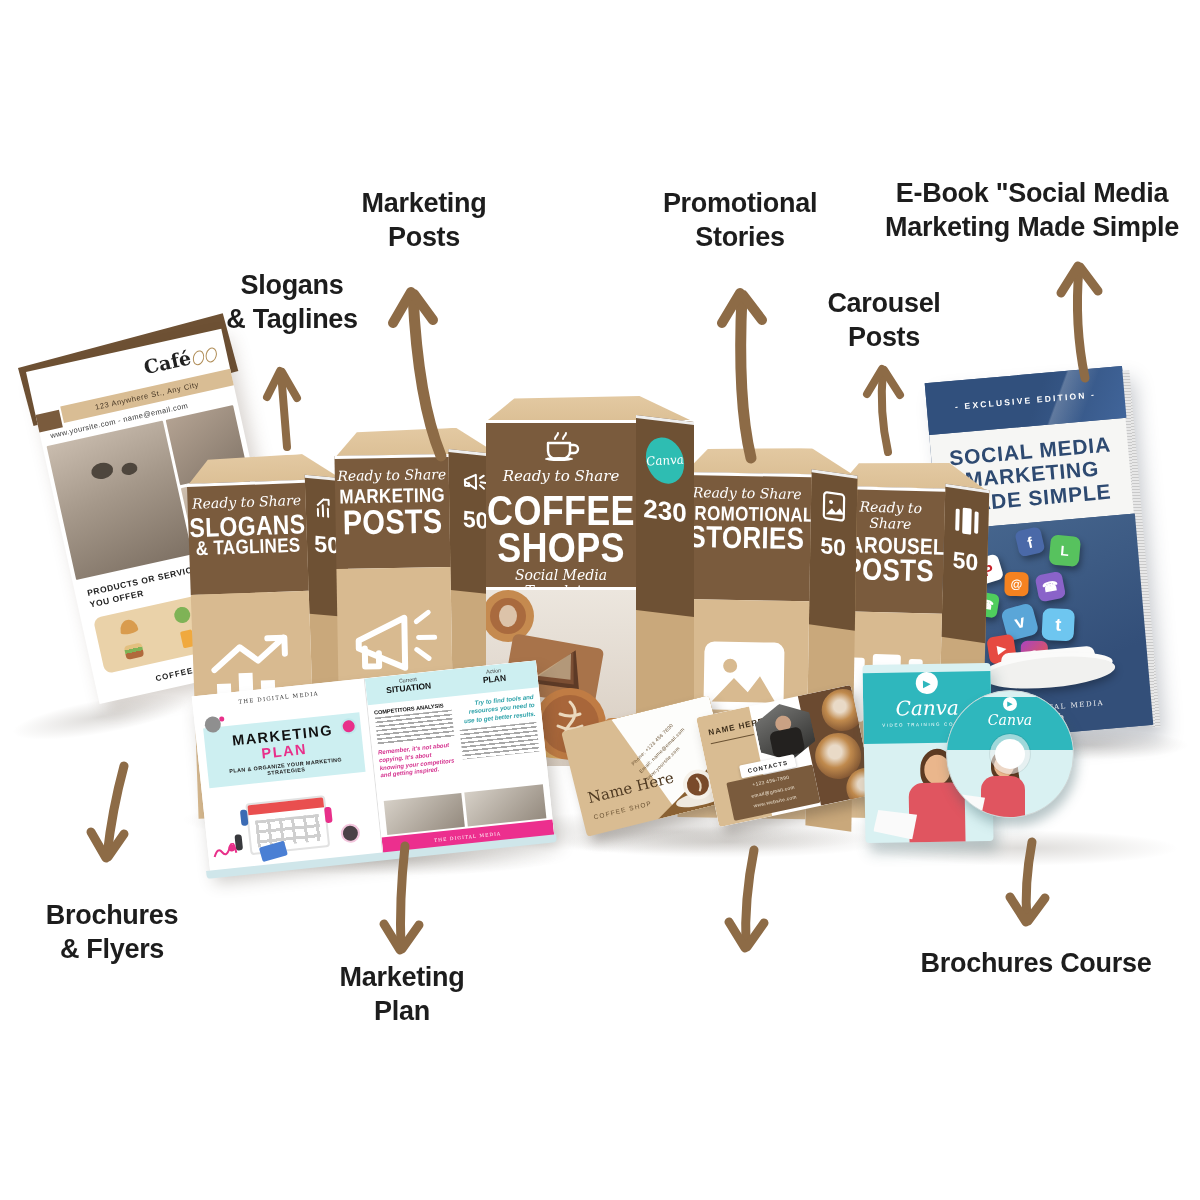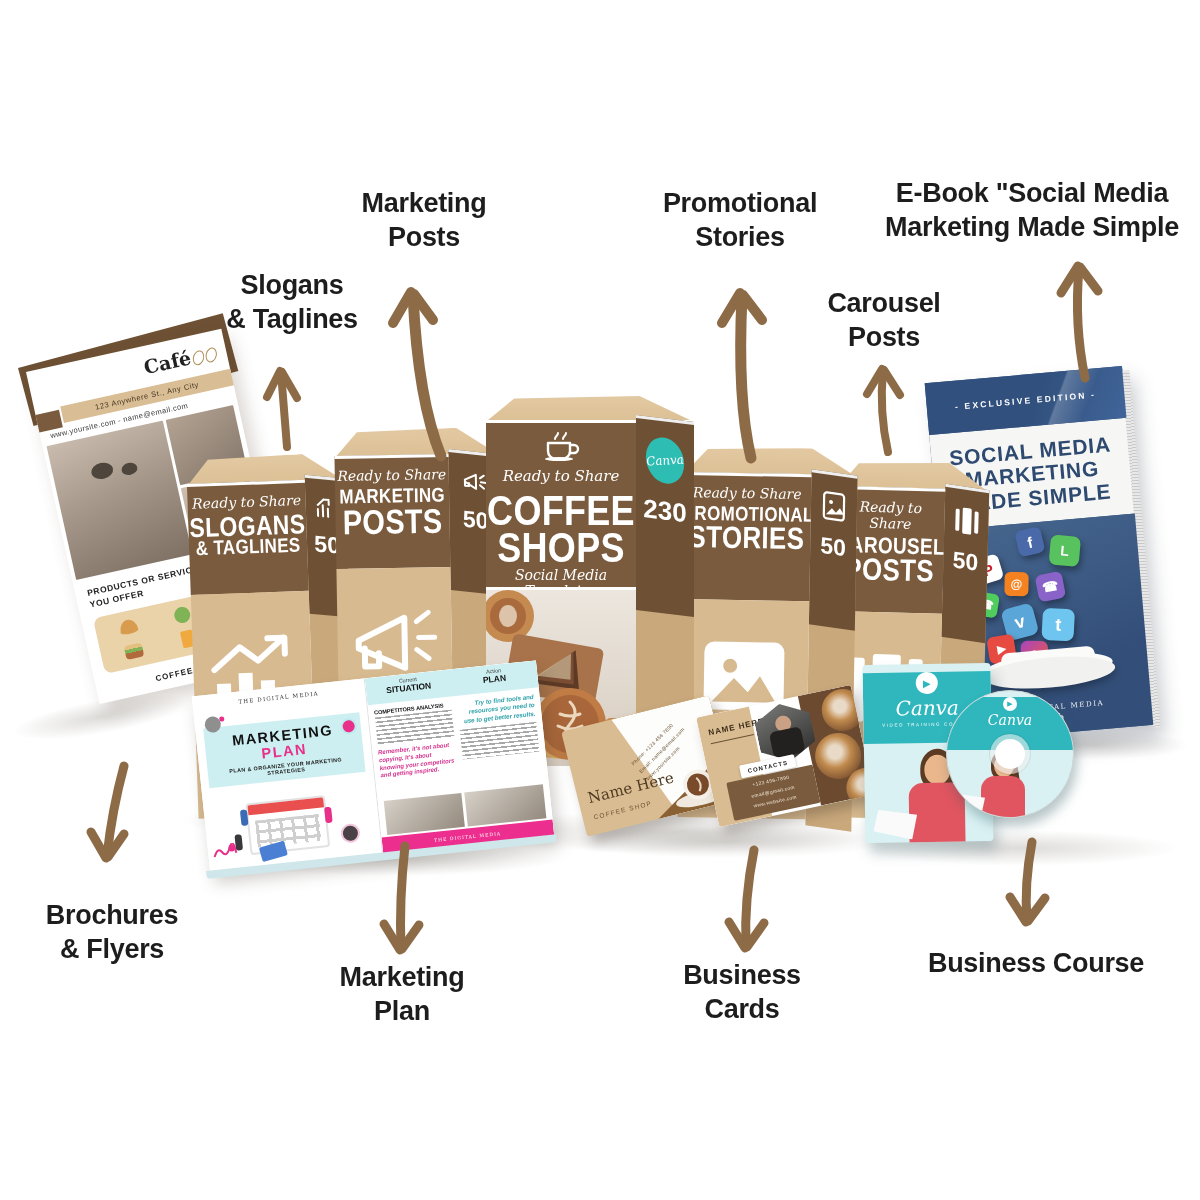--- a/index.html
+++ b/index.html
@@ -234,26 +234,22 @@
     <div>Marketing Made Simple</div>
   </div>
   <div class="callout" style="left:-48px;top:898px;">
     <div>Brochures</div>
     <div>&amp; Flyers</div>
   </div>
   <div class="callout" style="left:242px;top:960px;">
     <div>Marketing</div>
     <div>Plan</div>
   </div>
-  <div class="callout" style="left:582px;top:958px;">
-    <div>Business</div>
-    <div>Cards</div>
-  </div>
   <div class="callout" style="left:876px;top:946px;">
-    <div>Business Course</div>
+    <div>Brochures Course</div>
   </div>
 
   <svg id="arrow-layer" width="1200" height="1200">
     <g>
       <path class="arr" stroke-width="8" d="M287 447 Q284 410 281 372"></path>
       <path class="arr" stroke-width="8" d="M267 397 L280 371 M297 398 L282 372"></path>
     </g>
     <g>
       <path class="arr" stroke-width="11" d="M441 456 Q418 400 413 295"></path>
       <path class="arr" stroke-width="10" d="M393 323 L411 292 M433 320 L414 294"></path>

